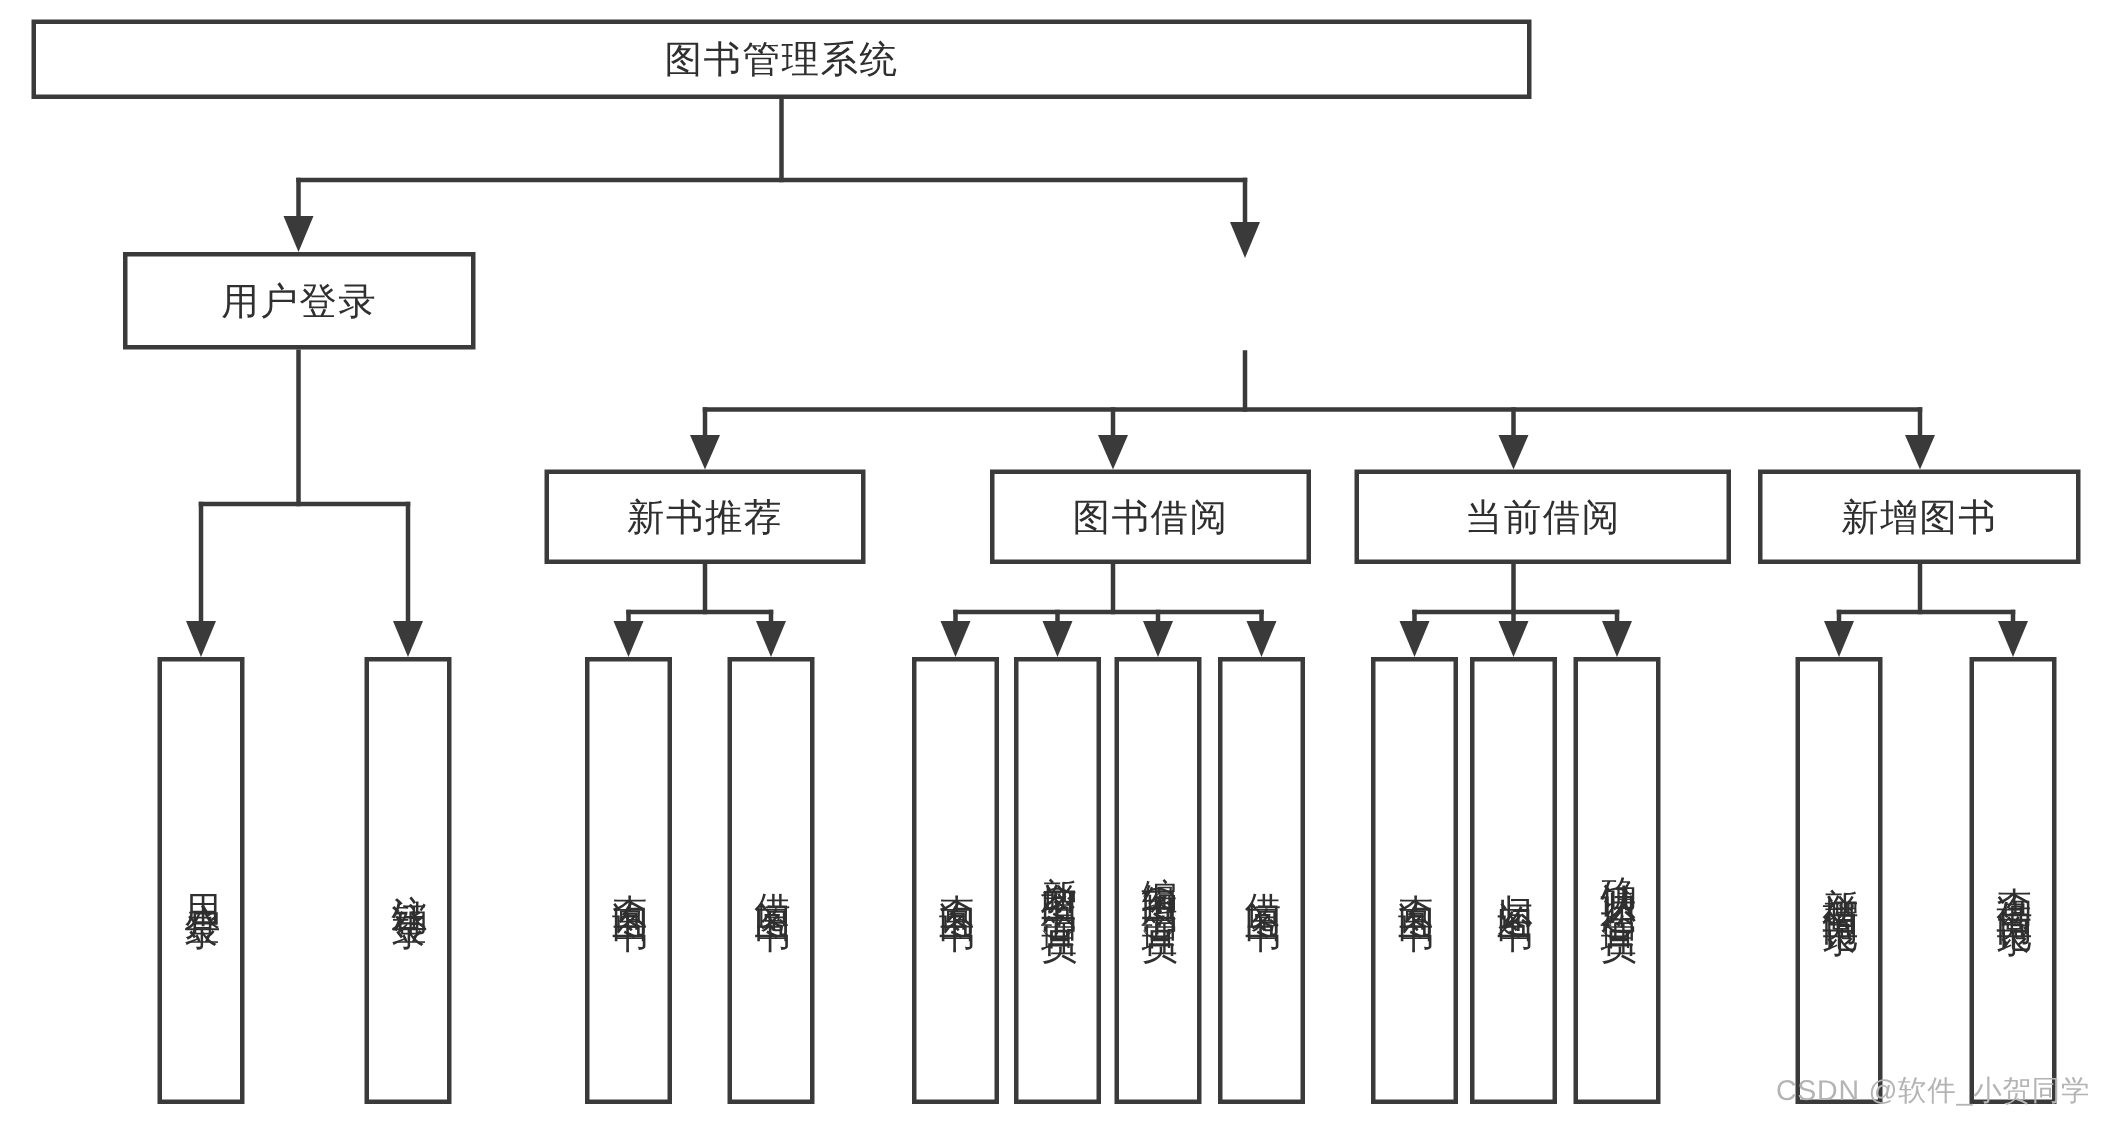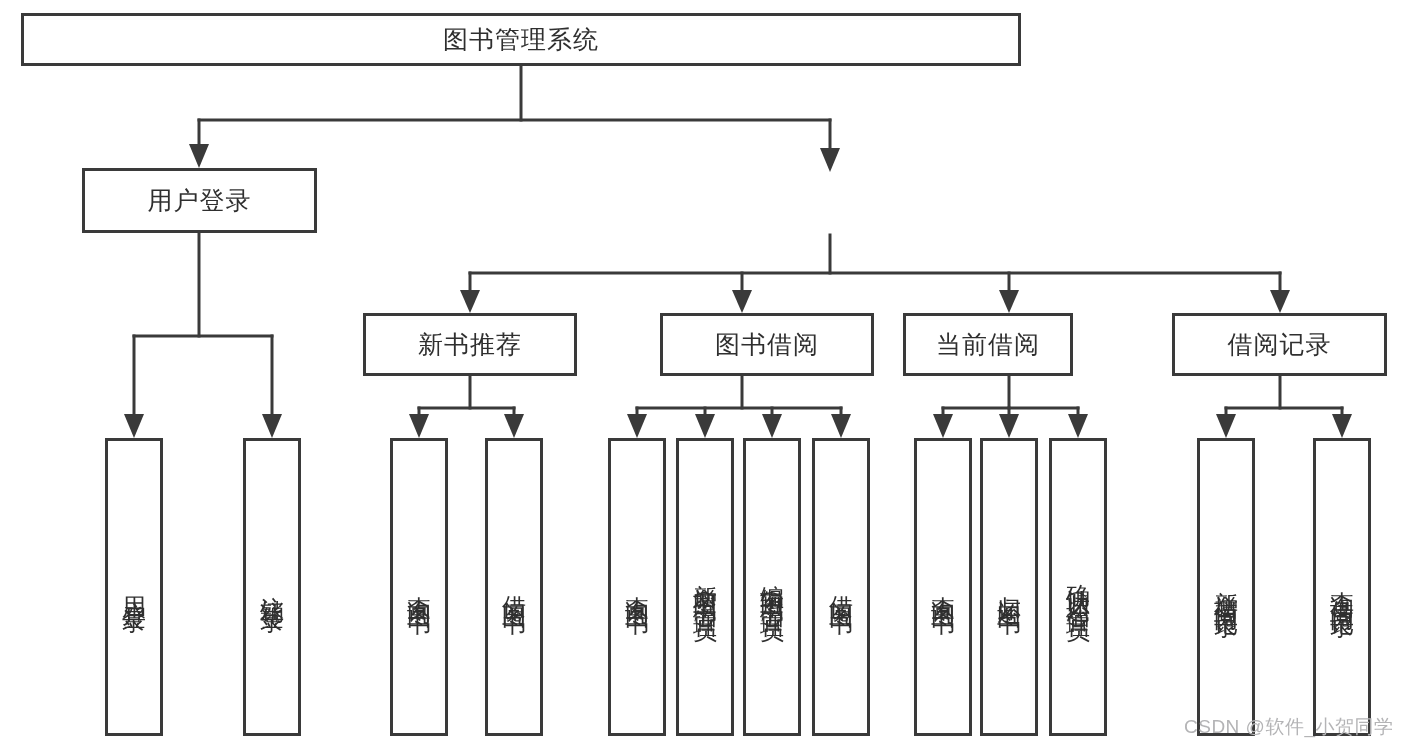--- a/index.html
+++ b/index.html
@@ -122,25 +122,25 @@
   <div class="node hbox" style="left:82px;top:168px;width:235px;height:65px;">
     <span>用户登录</span>
   </div>
 
   <div class="node hbox" style="left:363px;top:313px;width:214px;height:63px;">
     <span>新书推荐</span>
   </div>
   <div class="node hbox" style="left:660px;top:313px;width:214px;height:63px;">
     <span>图书借阅</span>
   </div>
-  <div class="node hbox" style="left:903px;top:313px;width:170px;height:63px;">
+  <div class="node hbox" style="left:903px;top:313px;width:251px;height:63px;">
     <span>当前借阅</span>
   </div>
   <div class="node hbox" style="left:1172px;top:313px;width:215px;height:63px;">
-    <span>借阅记录</span>
+    <span>新增图书</span>
   </div>
 
   <div class="node vbox" style="left:105px;">
     <span class="vtext">用户登录</span>
   </div>
   <div class="node vbox" style="left:243px;">
     <span class="vtext">注销登录</span>
   </div>
 
   <div class="node vbox" style="left:390px;">

